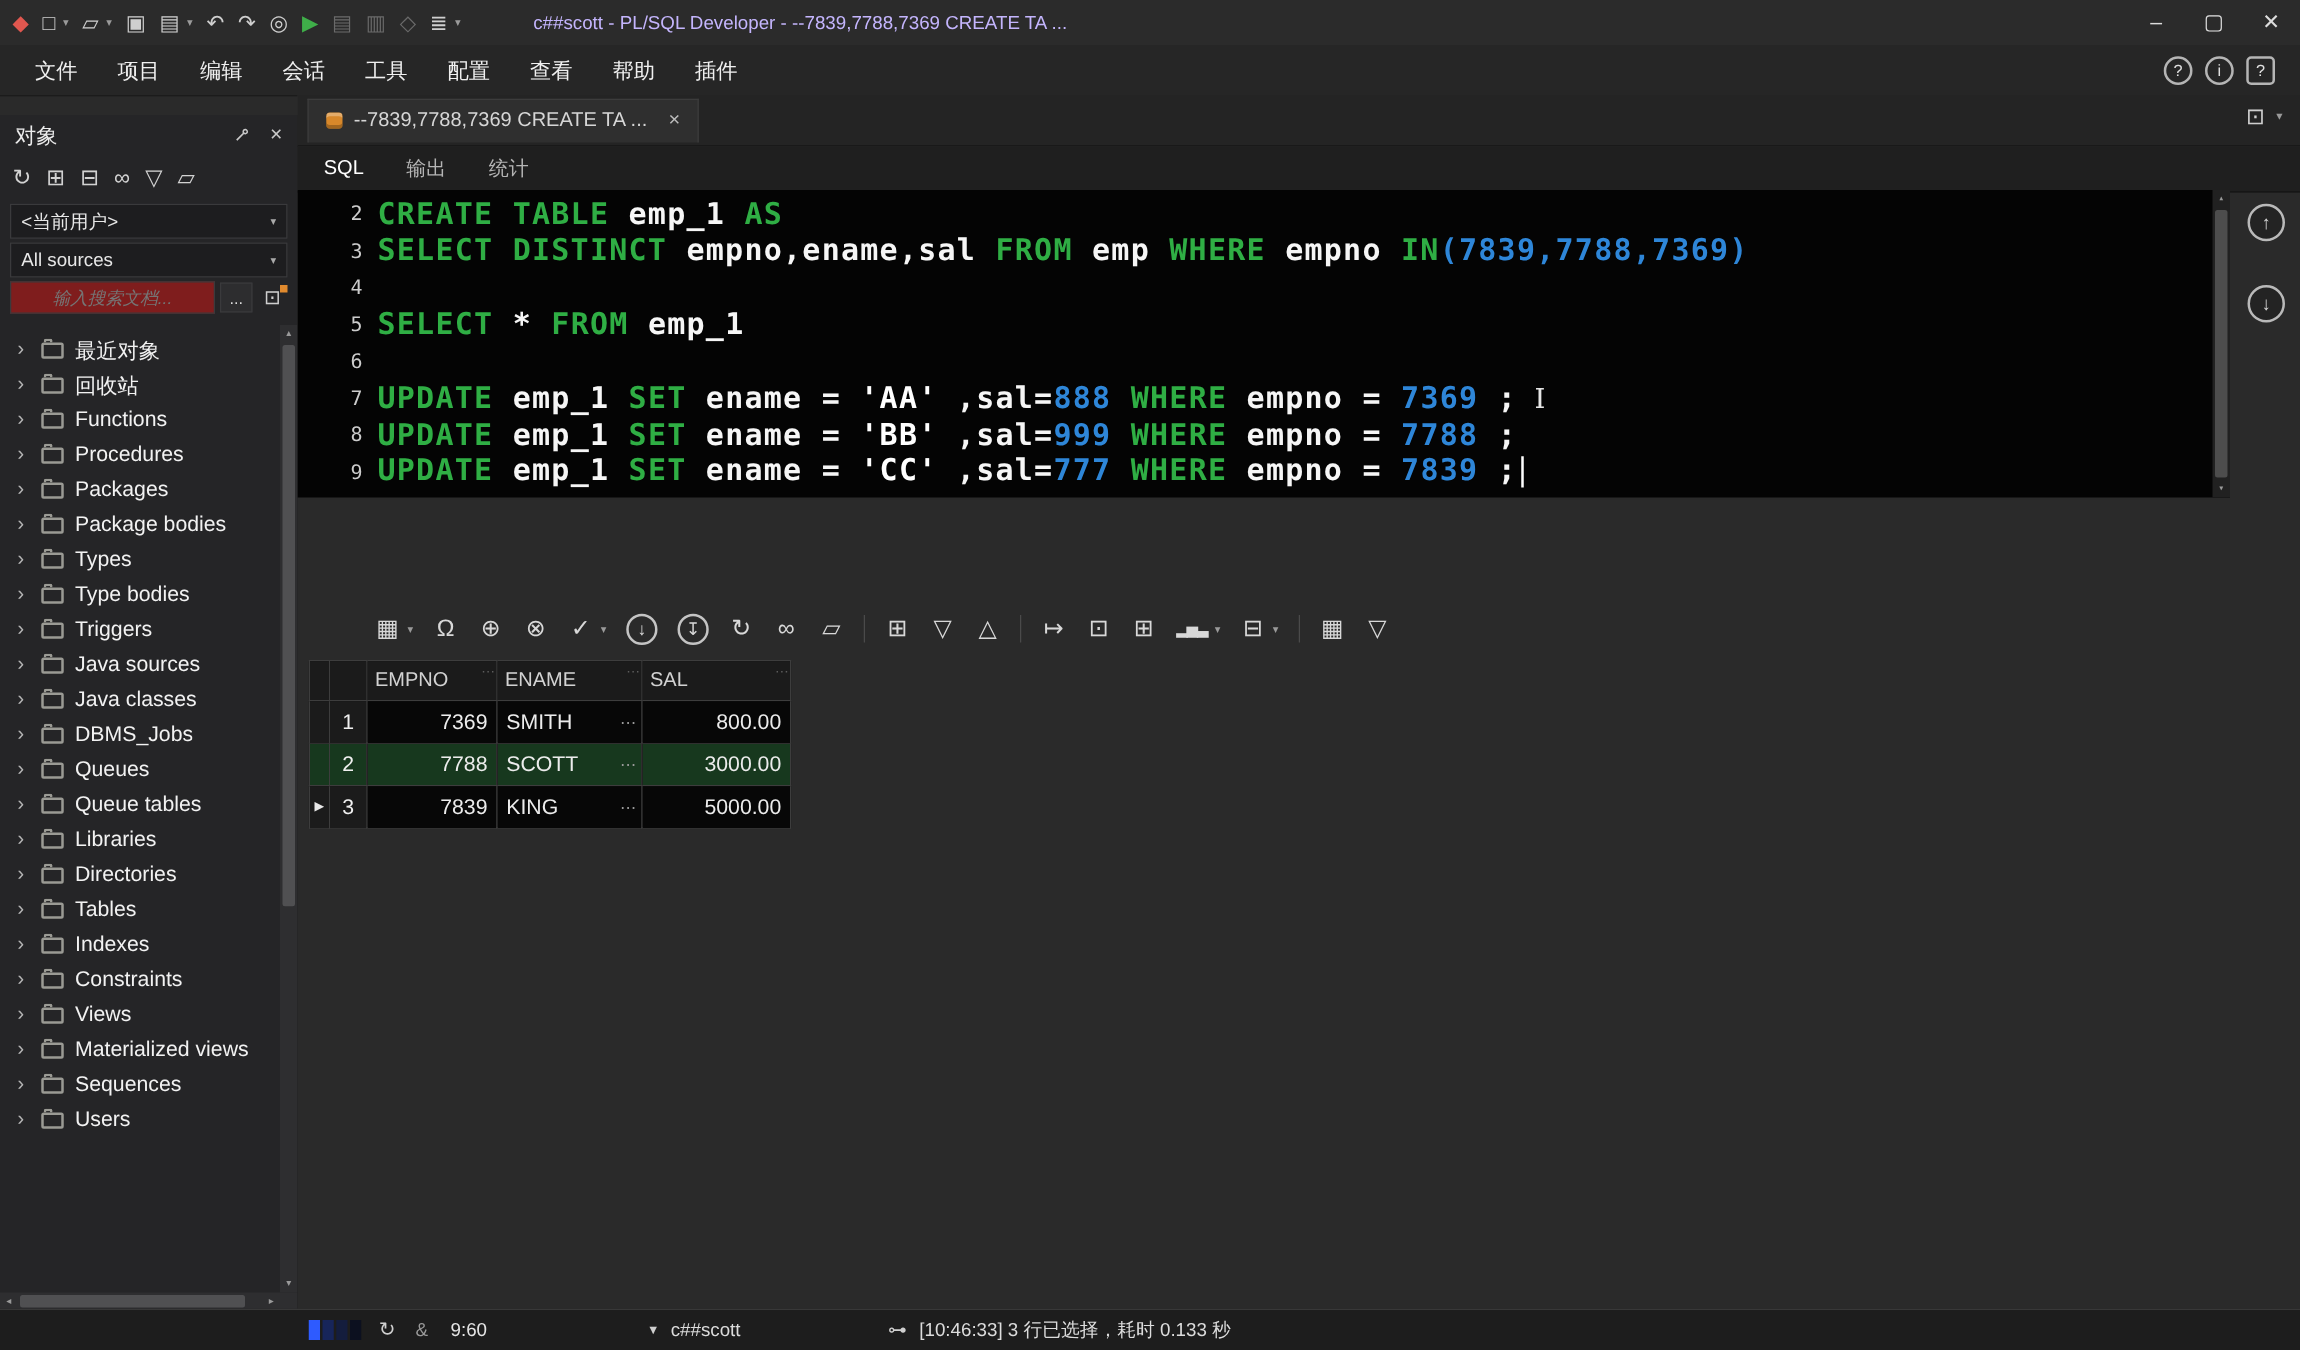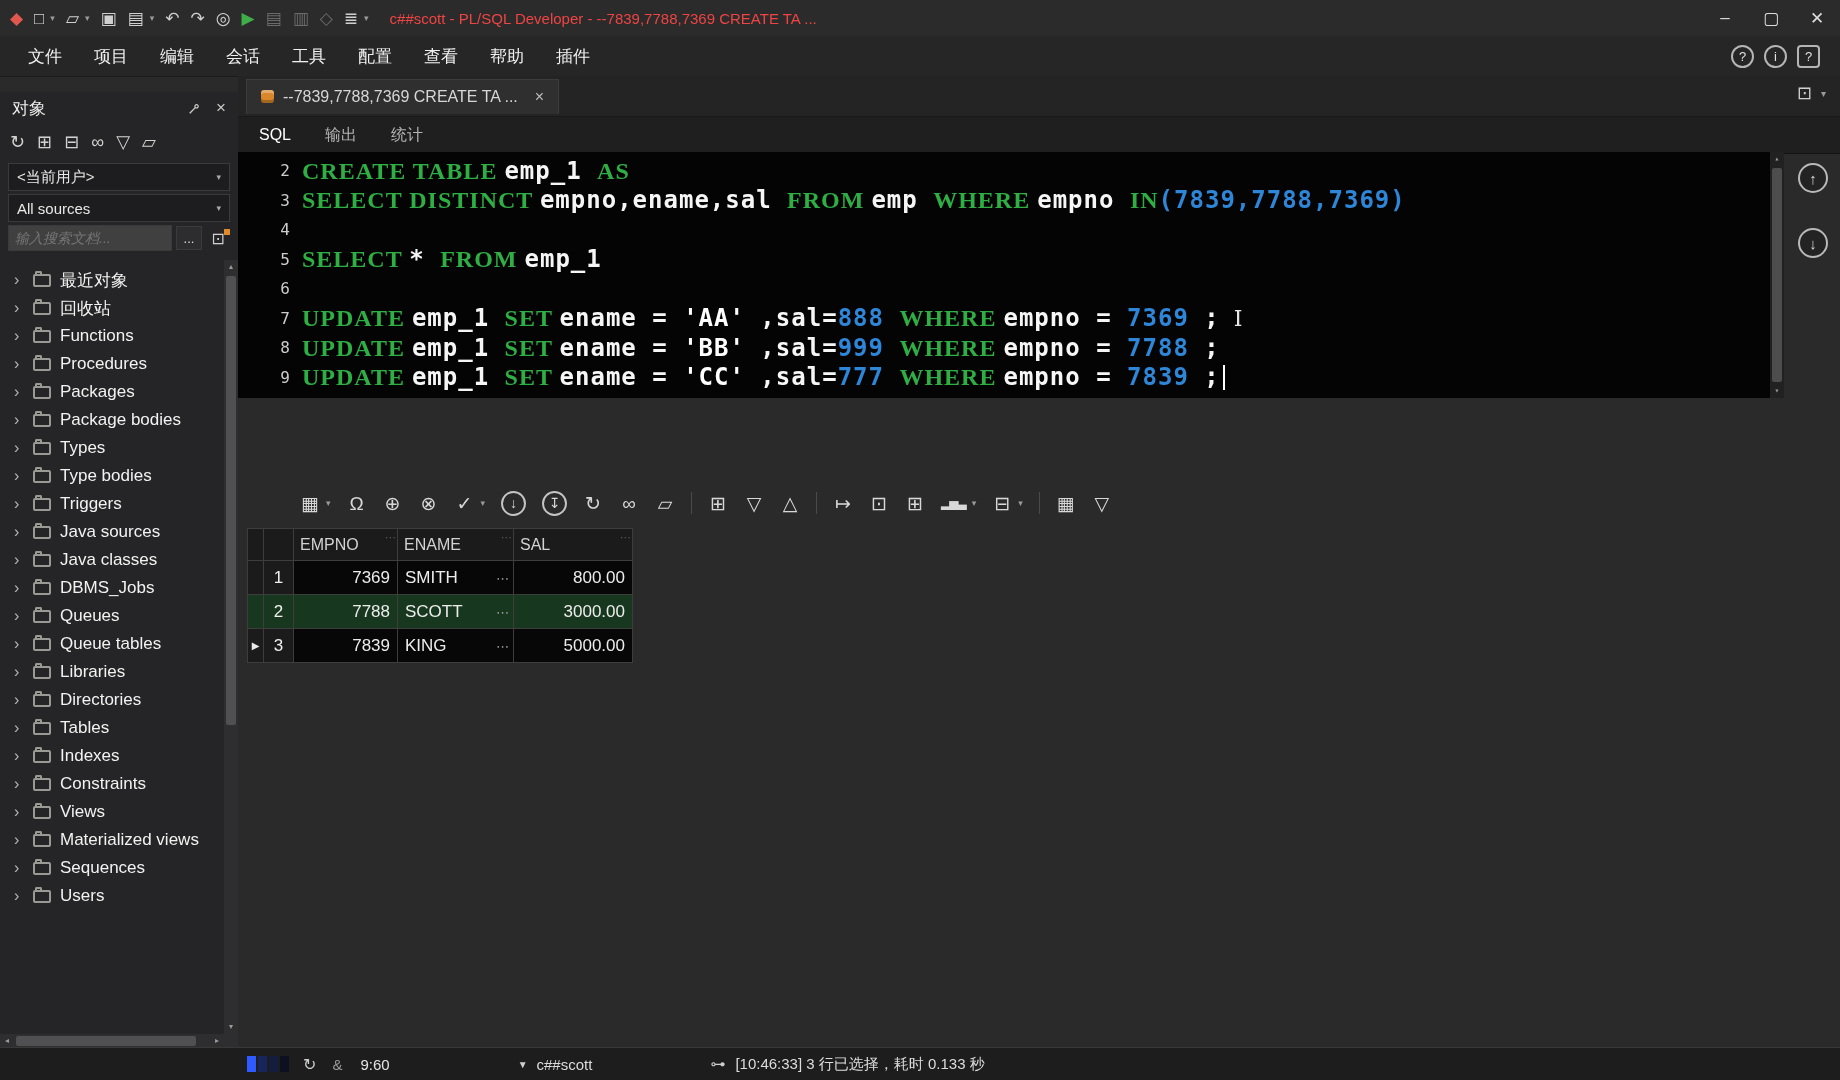--- a/index.html
+++ b/index.html
@@ -6,21 +6,21 @@
   .window{position:relative;width:1840px;height:1080px;background:#2a2a2a;overflow:hidden;
           font-family:"Liberation Sans","DejaVu Sans",sans-serif;color:#e6e6e6;}
 
   
   .titlebar{position:absolute;top:0;left:0;right:0;height:36px;background:#2b2b2b;
             display:flex;align-items:center;padding-left:10px;}
   .tb-icons{display:flex;align-items:center;gap:11px;}
   .tb-icon{font-size:17px;color:#cfcfcf;line-height:1;}
   .tb-icon.dim{color:#6a6a6a;}
   .tb-caret{font-size:9px;color:#9a9a9a;margin-left:-5px;}
-  .tb-title{margin-left:21px;font-size:15px;color:#ef4444;white-space:nowrap;}
+  .tb-title{margin-left:58px;font-size:15px;color:#c4b5fd;white-space:nowrap;}
   .win-controls{margin-left:auto;display:flex;height:100%;}
   .win-btn{width:46px;display:flex;align-items:center;justify-content:center;font-size:17px;color:#dcdcdc;}
 
   
   .menubar{position:absolute;top:36px;left:0;right:0;height:40px;background:#262626;
            display:flex;align-items:center;padding:0 12px;border-bottom:1px solid #1b1b1b;}
   .menu-items{display:flex;height:100%;}
   .menu-item{padding:0 16px;font-size:17px;color:#f0f0f0;display:flex;align-items:center;}
   .menu-right{margin-left:auto;display:flex;gap:10px;align-items:center;padding-right:8px;}
   .mr-icon{width:23px;height:23px;border:2px solid #b5b5b5;color:#e0e0e0;display:flex;
@@ -34,22 +34,22 @@
   .panel-header{height:32px;display:flex;align-items:center;padding:0 12px;gap:16px;}
   .panel-title{font-size:17px;color:#ececec;margin-right:auto;}
   .pin-icon{transform:rotate(-45deg);color:#c9c9c9;font-size:16px;}
   .panel-close{color:#c9c9c9;font-size:17px;}
   .obj-toolbar{height:36px;display:flex;align-items:center;gap:12px;padding:0 10px;}
   .ot-icon{font-size:18px;color:#d2d2d2;}
   .side-row{height:26px;margin:3px 8px;background:#1d1d1f;border:1px solid #3a3a3c;
             display:flex;align-items:center;padding:0 8px;font-size:15px;color:#e8e8e8;}
   .side-row .dd-caret{margin-left:auto;font-size:9px;color:#aaa;}
   .search-row{display:flex;gap:4px;margin:3px 8px;align-items:center;}
-  .search-input{flex:1;min-width:0;height:24px;background:#404040;border:1px solid #3a3a3c;color:#9f9f9f;
-                font-style:italic;font-size:14px;padding:0 6px;font-family:inherit;outline:none;}
+  .search-input{flex:1;min-width:0;height:24px;background:#7f1d1d;border:1px solid #3a3a3c;color:#9f9f9f;
+                font-style:italic;font-size:14px;padding:0 6px;font-family:inherit;outline:none;text-align:center;}
   .search-more{width:26px;height:24px;background:#2d2d2f;border:1px solid #3a3a3c;color:#ddd;
                text-align:center;line-height:24px;font-size:13px;box-sizing:border-box;}
   .scope-icon{width:24px;text-align:center;color:#cfcfcf;font-size:16px;position:relative;}
   .scope-icon::after{content:"";position:absolute;right:0;top:0;width:6px;height:6px;background:#e08a2e;}
   .tree{position:absolute;top:168px;left:0;right:14px;bottom:14px;overflow:hidden;padding-top:6px;}
   .tree-item{height:28px;display:flex;align-items:center;gap:9px;padding-left:14px;}
   .chev{color:#b5b5b5;font-size:16px;width:10px;flex:none;}
   .folder-icon{width:18px;height:13px;border:2px solid #9a9a94;border-radius:2px;position:relative;flex:none;box-sizing:border-box;}
   .folder-icon::before{content:"";position:absolute;top:-5px;left:0px;width:7px;height:3px;
                        border:2px solid #9a9a94;border-bottom:none;border-radius:2px 2px 0 0;box-sizing:border-box;}
@@ -77,21 +77,21 @@
   .subtabs{height:36px;display:flex;align-items:flex-start;background:#1f1f1f;padding-left:4px;border-bottom:1px solid #141414;}
   .subtab{padding:0 17px;font-size:16px;color:#b4b4b4;height:100%;display:flex;align-items:center;}
   .subtab.active{color:#ffffff;}
 
   
   .editor{position:absolute;top:76px;left:0;right:56px;height:246px;background:#040404;
           font-family:"DejaVu Sans Mono",monospace;overflow:hidden;padding-top:4px;box-sizing:border-box;}
   .ed-line{display:flex;height:29.5px;align-items:center;}
   .ed-no{width:52px;text-align:right;padding-right:12px;color:#cccccc;font-size:16px;flex:none;font-family:"DejaVu Sans Mono",monospace;}
   .ed-code{font-size:24px;letter-spacing:1px;font-weight:bold;white-space:pre;line-height:1;}
-  .tk-kw{color:var(--kw,#2fae44);font-family:Liberation Serif, serif;}
+  .tk-kw{color:var(--kw,#2fae44);}
   .tk-id{color:#f6f6f6;}
   .tk-num{color:var(--num,#2e86d8);}
   .tk-str{color:#ffffff;}
   .caret-bar{display:inline-block;width:2px;height:25px;background:#ffffff;vertical-align:middle;margin-left:3px;}
   .mouse-ibeam{font-family:"DejaVu Serif",serif;font-weight:400;font-size:22px;color:#e6e6e6;margin-left:14px;letter-spacing:0;}
   .ed-scroll{position:absolute;top:0;right:0;bottom:0;width:14px;background:#212121;}
   .ed-scroll .arr{position:absolute;left:0;right:0;height:14px;text-align:center;font-size:8px;color:#9a9a9a;line-height:14px;}
   .ed-scroll .arr.down{bottom:0;}
   .ed-thumb{position:absolute;left:2px;right:2px;top:16px;bottom:16px;background:#4d4d4d;border-radius:2px;}
   .nav-circle{position:absolute;right:12px;width:30px;height:30px;border:2px solid #b9b9b9;border-radius:50%;

